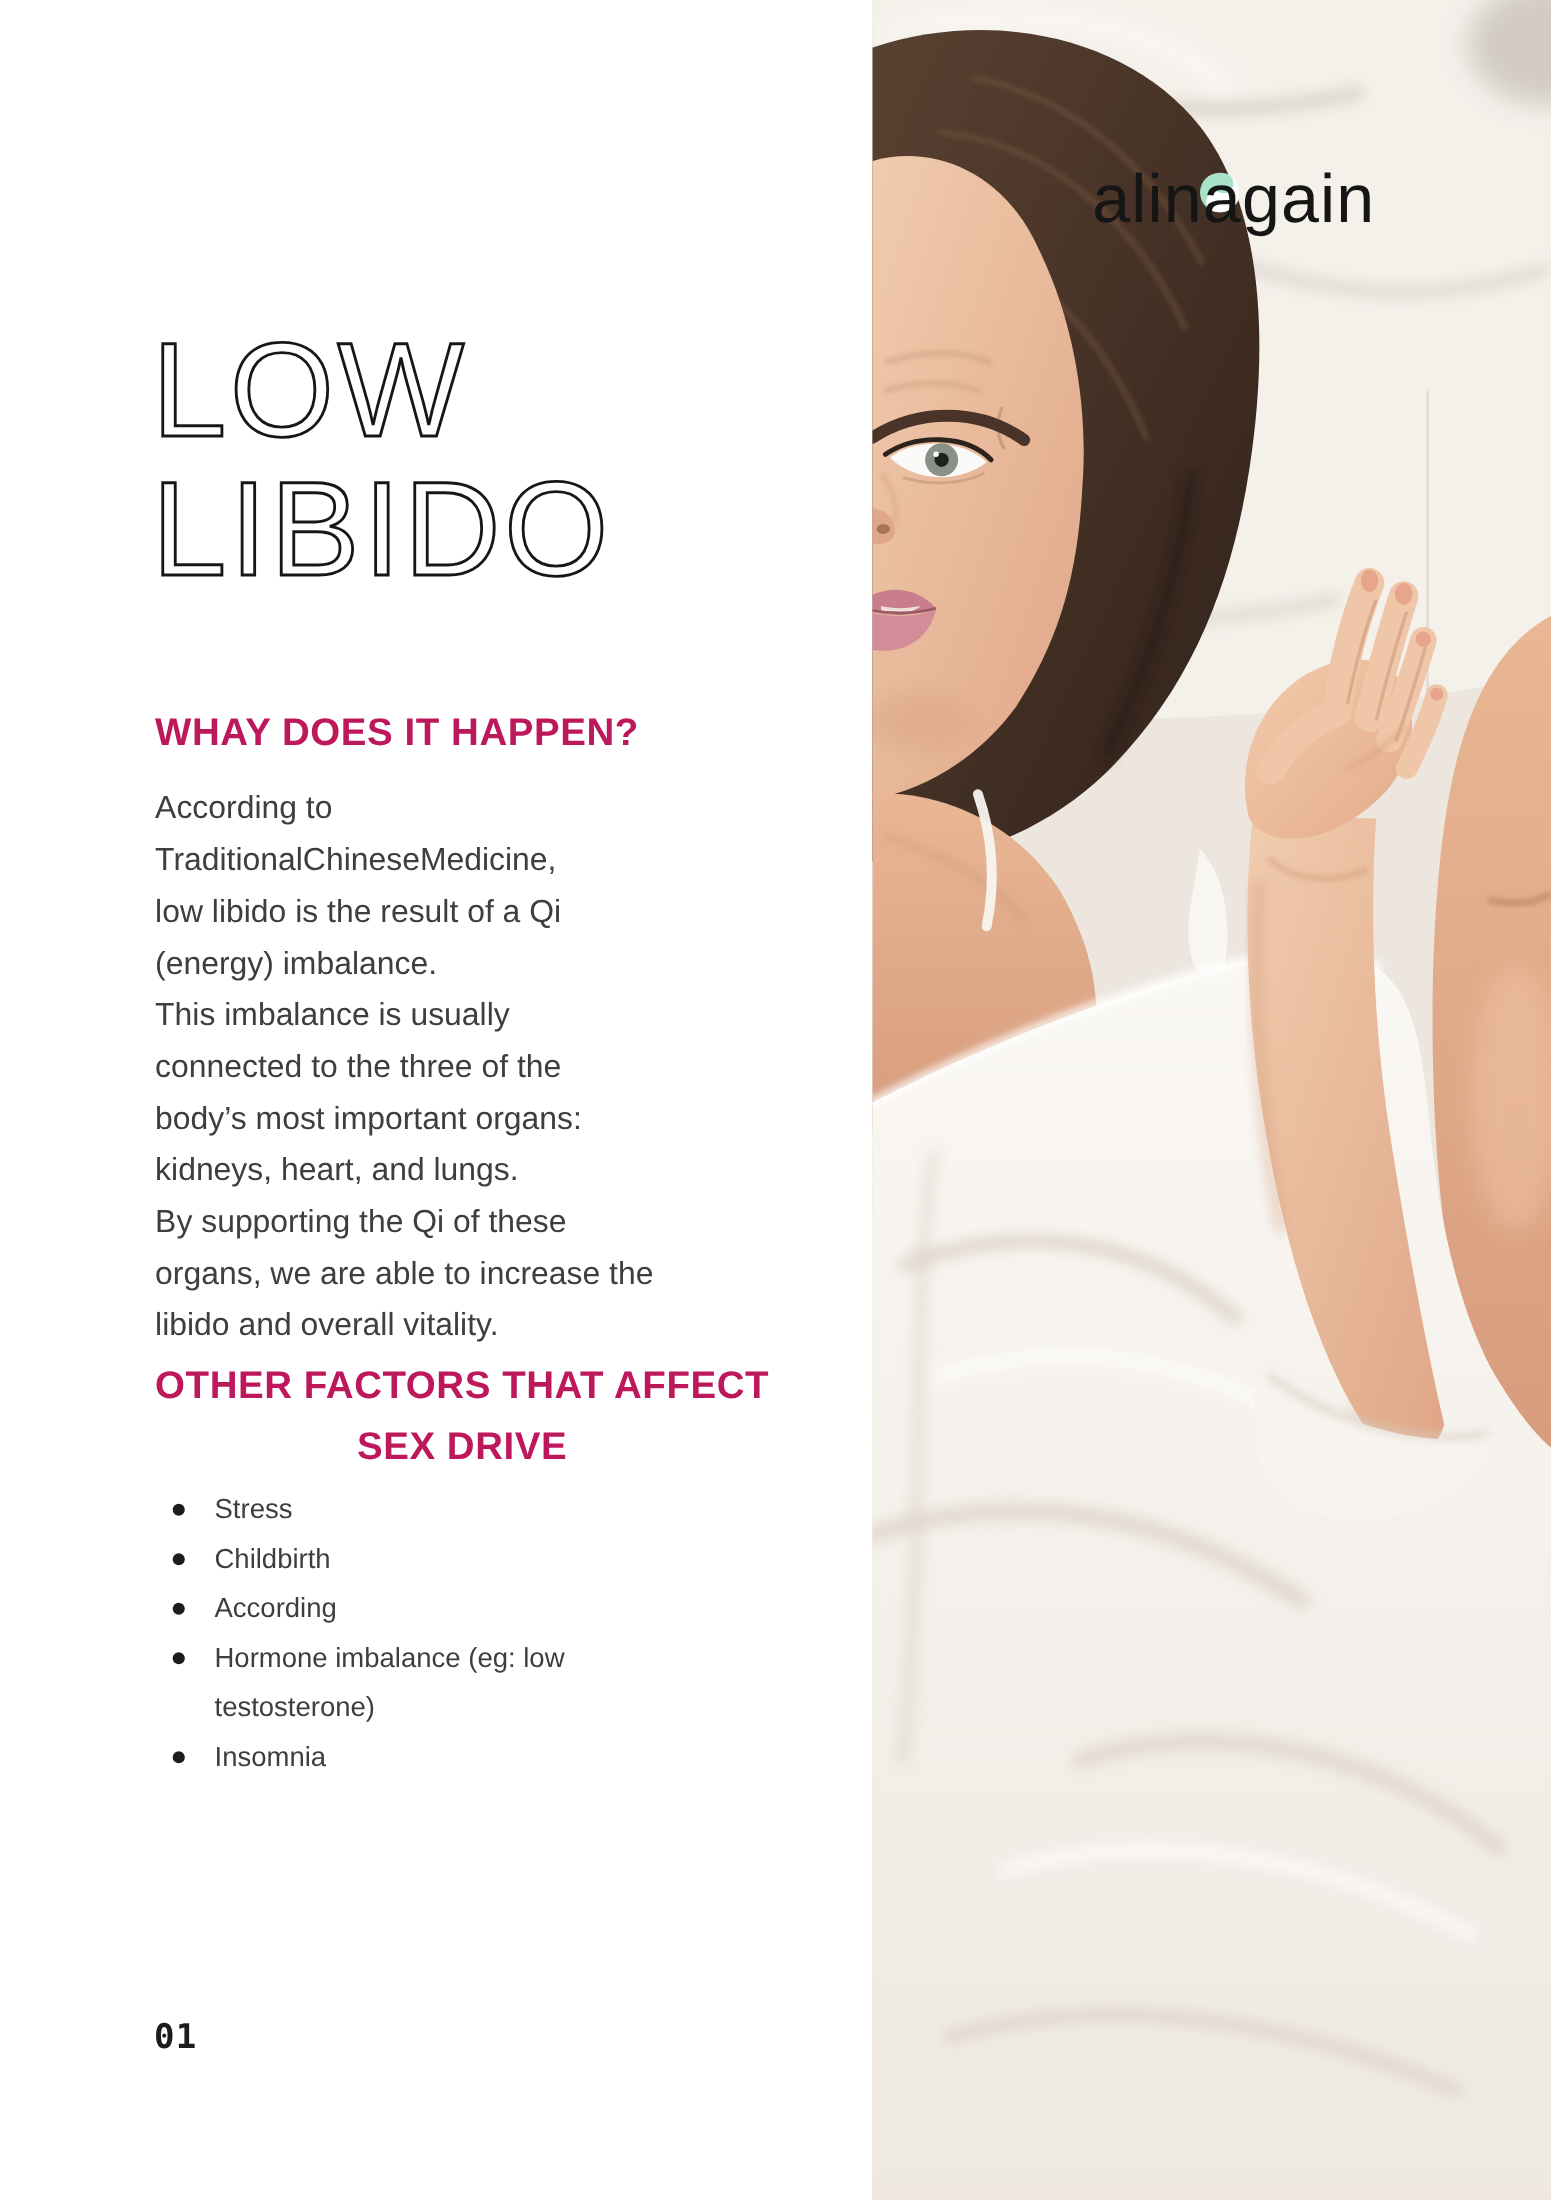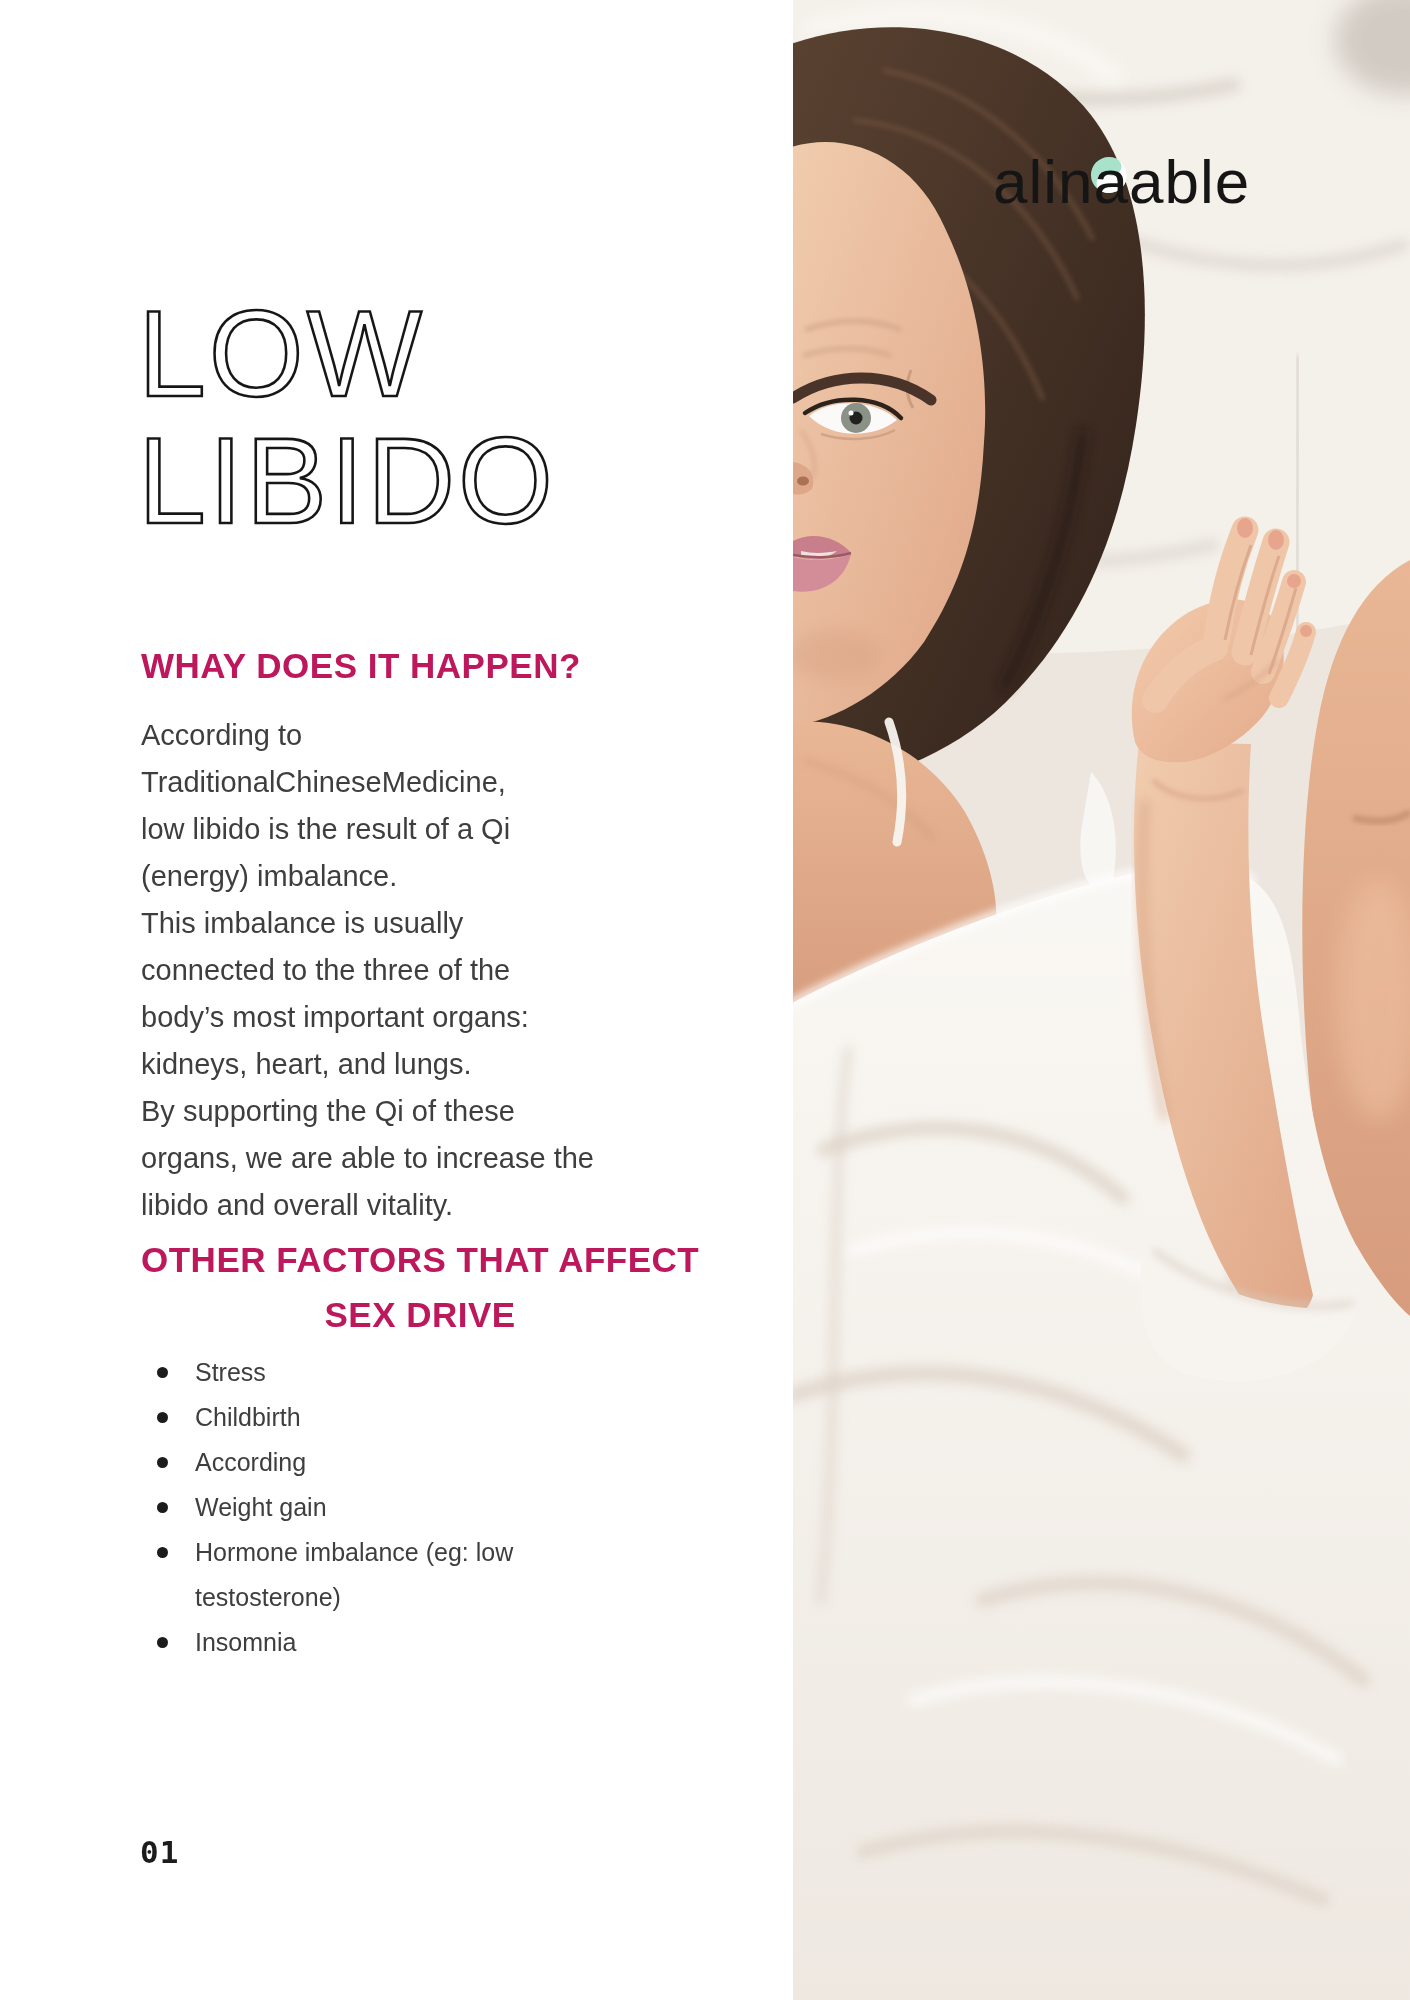--- a/index.html
+++ b/index.html
@@ -52,21 +52,20 @@
 By supporting the Qi of these
 organs, we are able to increase the
 libido and overall vitality.</p>
 
   <h2 class="sec-heading factors-heading">OTHER FACTORS THAT AFFECT
 SEX DRIVE</h2>
   <ul class="factors-list">
     <li>Stress</li>
     <li>Childbirth</li>
     <li>According</li>
-    <li>Weight gain</li>
     <li>Hormone imbalance (eg: low
 testosterone)</li>
     <li>Insomnia</li>
   </ul>
 
   <div class="page-number">01</div>
 
   <div class="photo">
     <svg class="scene" width="617" height="2000" viewBox="0 0 617 2000" preserveAspectRatio="none">
       <defs>
@@ -205,16 +204,16 @@
       </g>
     </svg>
 
     <div class="logo"><span>alin</span><span class="logo-a"><svg class="yy" viewBox="0 0 40 40">
             <g transform="rotate(22 20 20)">
               <circle cx="20" cy="20" r="19" fill="#a9e2cb"></circle>
               <path d="M20,1 A19,19 0 0 1 20,39 A9.5,9.5 0 0 1 20,20 A9.5,9.5 0 0 0 20,1 Z" fill="#ffffff"></path>
               <circle cx="20" cy="10.5" r="3.2" fill="#a9e2cb"></circle>
               <circle cx="20" cy="29.5" r="3.2" fill="#ffffff"></circle>
             </g>
-          </svg><span class="ch">a</span></span><span>able</span></div>
+          </svg><span class="ch">a</span></span><span>gain</span></div>
   </div>
 
 </div>
 
 </body></html>

